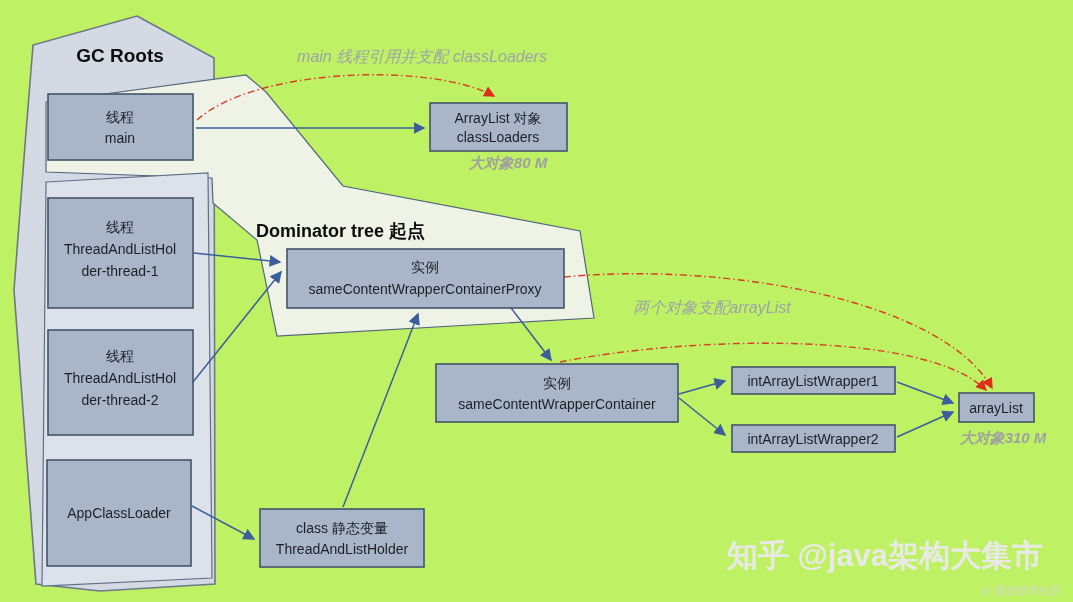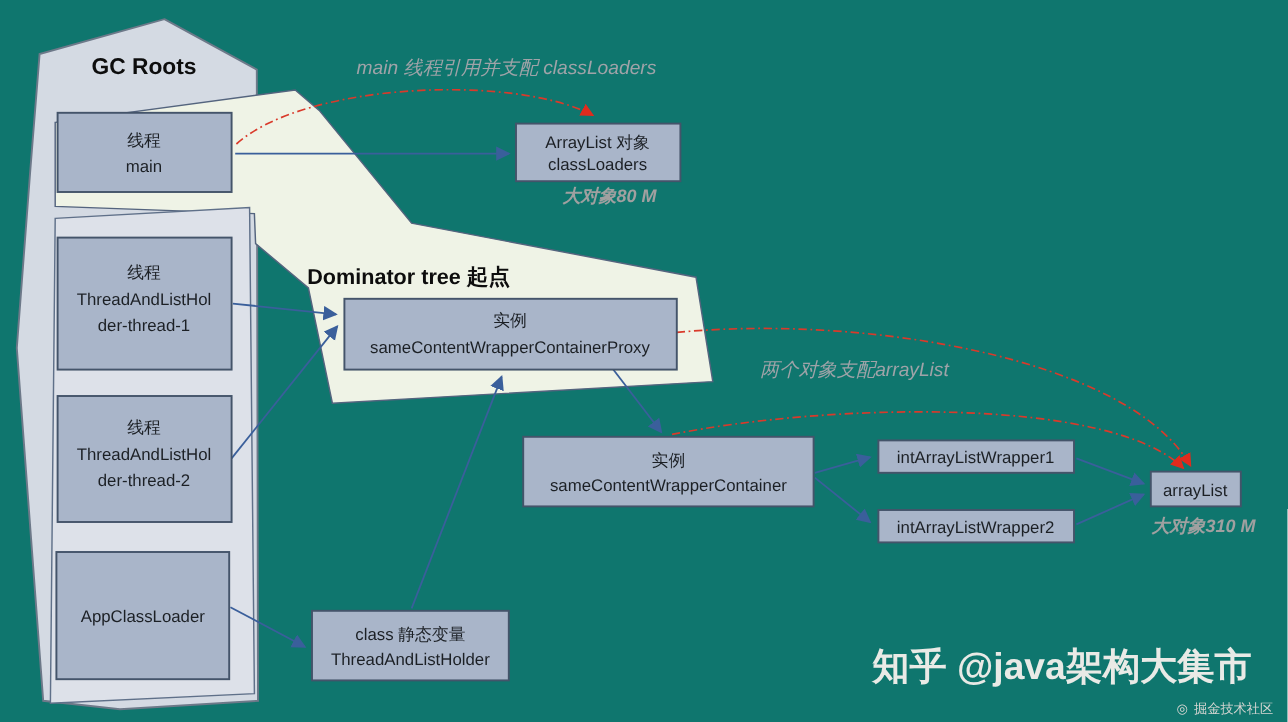--- a/index.html
+++ b/index.html
@@ -1,20 +1,20 @@
 <!DOCTYPE html>
 <html><head>
 <meta charset="utf-8">
 <style>
   html, body { margin: 0; padding: 0; background: #ffffff; }
   .stage {
     position: relative;
     width: 1073px;
     height: 602px;
-    background: #0f766e;
+    background: #bef264;
     overflow: hidden;
     font-family: "Liberation Sans", sans-serif;
   }
   svg { display: block; }
   .node-box { fill: #a9b5c9; stroke: #44546a; stroke-width: 1.6; }
   .gc-poly { fill: #d4dae3; stroke: #6d7989; stroke-width: 1.6; }
   .inner-group { fill: #dde1e9; stroke: #5f7089; stroke-width: 1.2; }
   .green-poly { fill: #eff3e6; stroke: #54647e; stroke-width: 1.2; }
   .box-label {
     font-family: "Liberation Sans", sans-serif;

